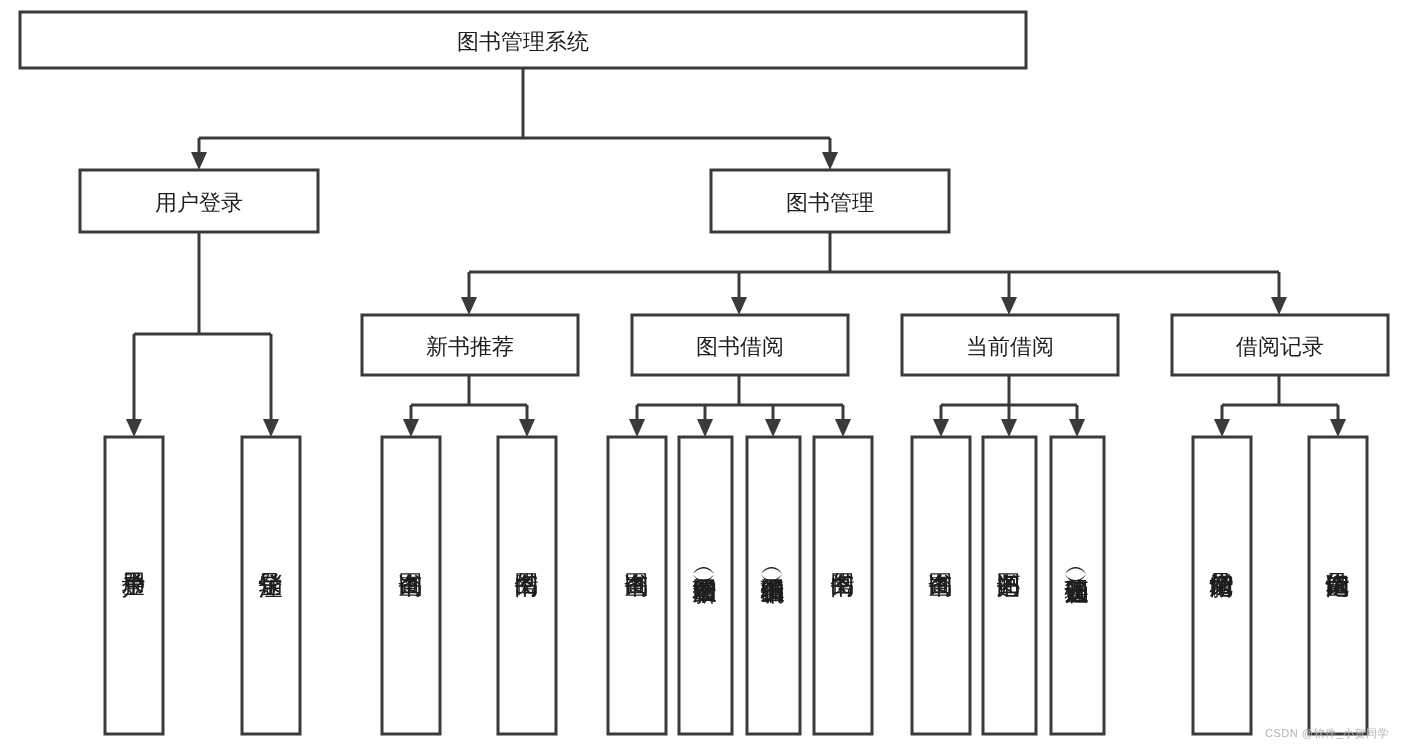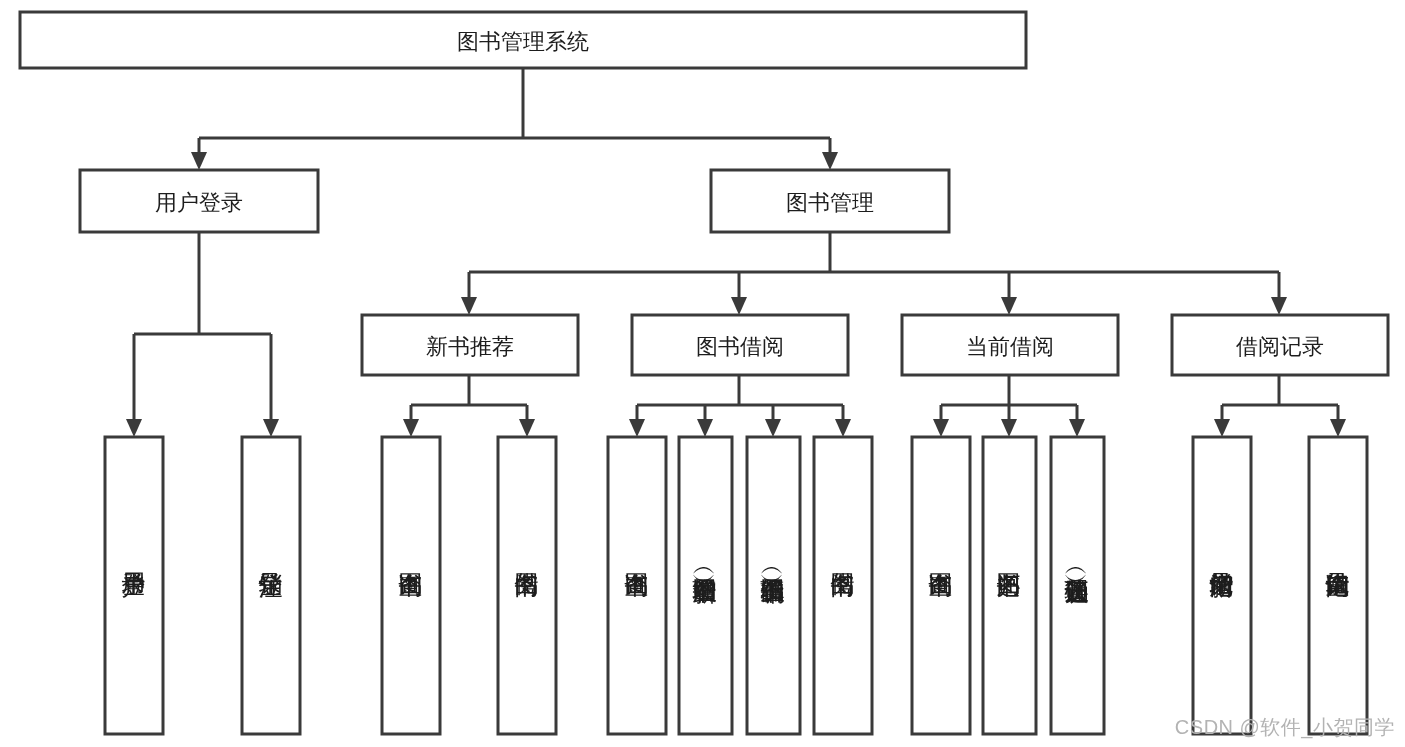--- a/index.html
+++ b/index.html
@@ -43,24 +43,24 @@
   .connector {
     stroke: #3a3a3a;
     stroke-width: 3;
     fill: none;
   }
   .arrow-head {
     fill: #3a3a3a;
   }
   .watermark-text {
     position: absolute;
-    right: 10px;
+    right: 16px;
     bottom: 6px;
     font-family: "Liberation Sans", "DejaVu Sans", sans-serif;
-    font-size: 20px;
+    font-size: 11px;
     color: #b3b3b3;
     letter-spacing: 0.5px;
     white-space: nowrap;
     pointer-events: none;
   }
 </style>
 </head>
 <body>
 
 <div id="diagram-root">

